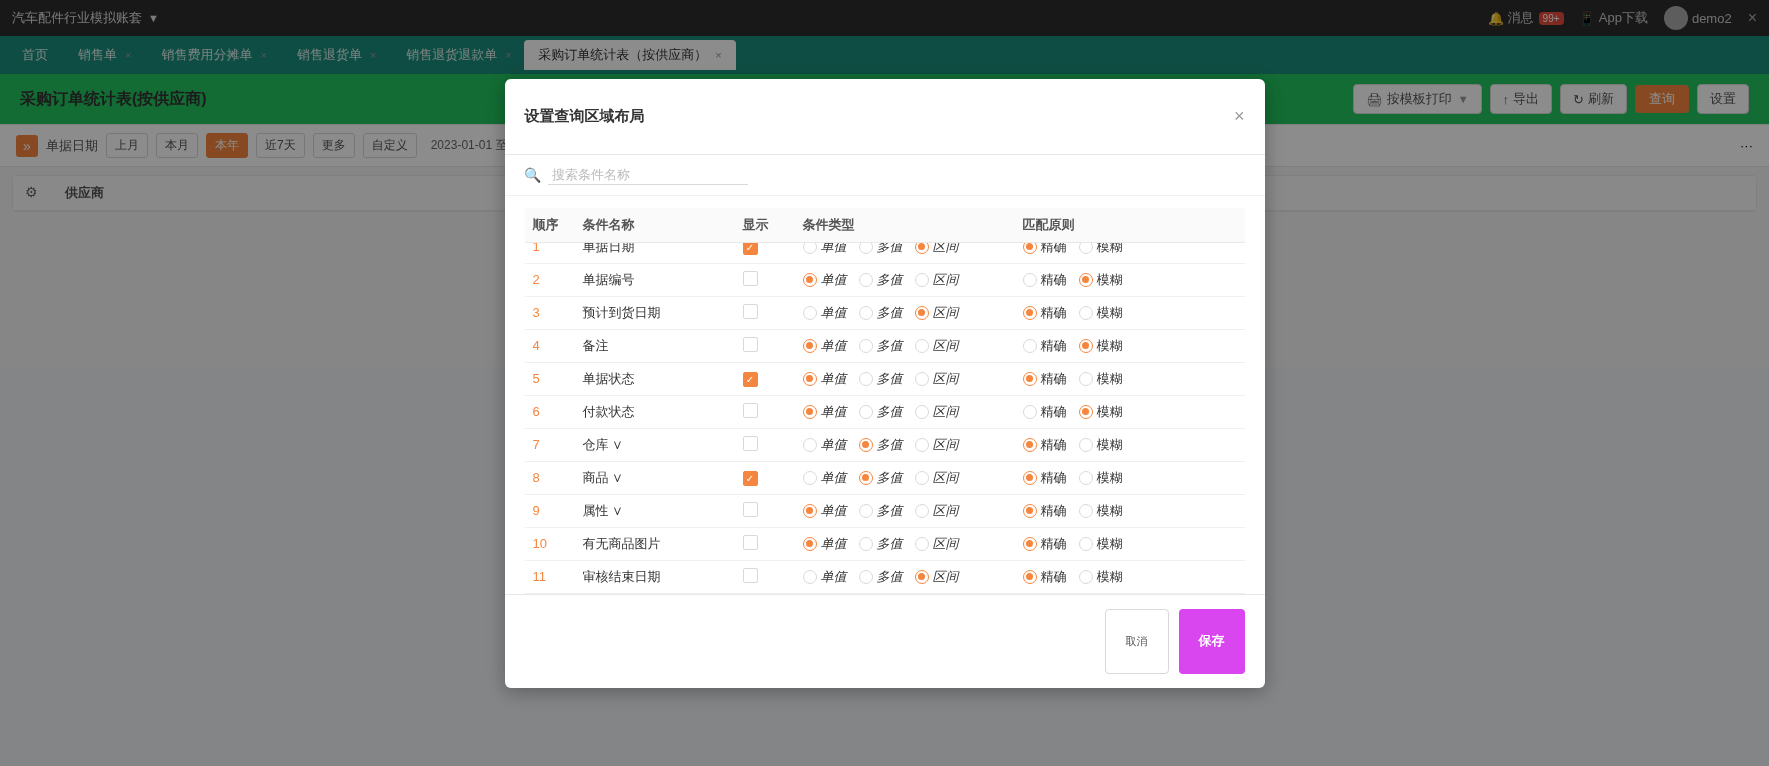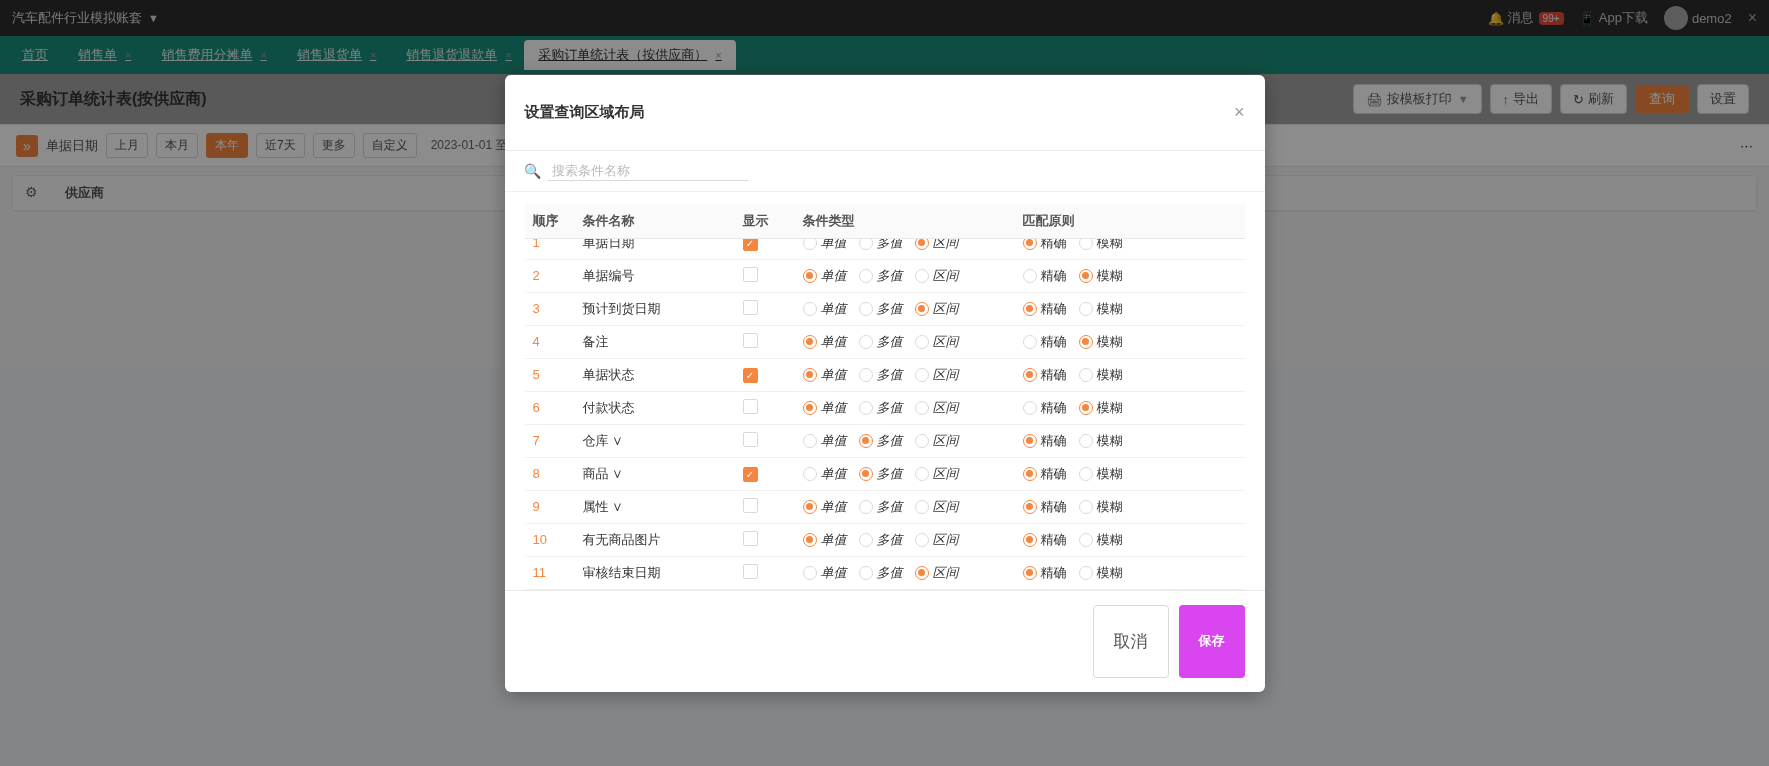--- a/index.html
+++ b/index.html
@@ -31,28 +31,27 @@
     }
     .tab-item {
       padding: 6px 14px;
       border-radius: 4px 4px 0 0;
       cursor: pointer;
       color: rgba(255,255,255,0.85);
       font-size: 13px;
       display: flex;
       align-items: center;
       gap: 4px;
-      text-decoration: underline;
     }
     .tab-item.active { background: #fff; color: #333; }
     .tab-item .tab-close { font-size: 11px; color: #999; margin-left: 4px; }
 
     
     .page-header {
-      background: #a3a3a3;
+      background: #22c55e;
       padding: 10px 20px;
       display: flex;
       align-items: center;
       justify-content: space-between;
       border-bottom: 1px solid #e8e8e8;
     }
     .page-title { font-size: 16px; font-weight: bold; color: #333; }
     .header-actions { display: flex; align-items: center; gap: 8px; }
     .btn-outline { border: 1px solid #d9d9d9; background: #fff; padding: 5px 12px; border-radius: 4px; cursor: pointer; font-size: 13px; color: #555; display: flex; align-items: center; gap: 4px; }
     .btn-orange { background: #f5863f; color: white; border: none; padding: 5px 14px; border-radius: 4px; cursor: pointer; font-size: 13px; }
@@ -207,21 +206,21 @@
     .match-group { display: flex; align-items: center; gap: 12px; }
 
     
     .dialog-footer {
       padding: 14px 20px;
       display: flex;
       justify-content: flex-end;
       gap: 10px;
       border-top: 1px solid #e8e8e8;
     }
-    .btn-cancel { padding: 24px 20px; border: 1px solid #d9d9d9; background: #fff; border-radius: 4px; cursor: pointer; font-size: 17px; color: #555; }
+    .btn-cancel { padding: 24px 20px; border: 1px solid #d9d9d9; background: #fff; border-radius: 4px; cursor: pointer; font-size: 11px; color: #555; }
     .btn-save { padding: 6px 20px; background: #d946ef; color: white; border: none; border-radius: 4px; cursor: pointer; font-size: 13px; font-weight: bold; }
 
     
     .dialog-table::-webkit-scrollbar { width: 6px; }
     .dialog-table::-webkit-scrollbar-track { background: #f1f1f1; }
     .dialog-table::-webkit-scrollbar-thumb { background: #ccc; border-radius: 3px; }
 
     .dropdown-arrow { font-size: 11px; color: #999; margin-left: 2px; }
   </style>
 </head>

